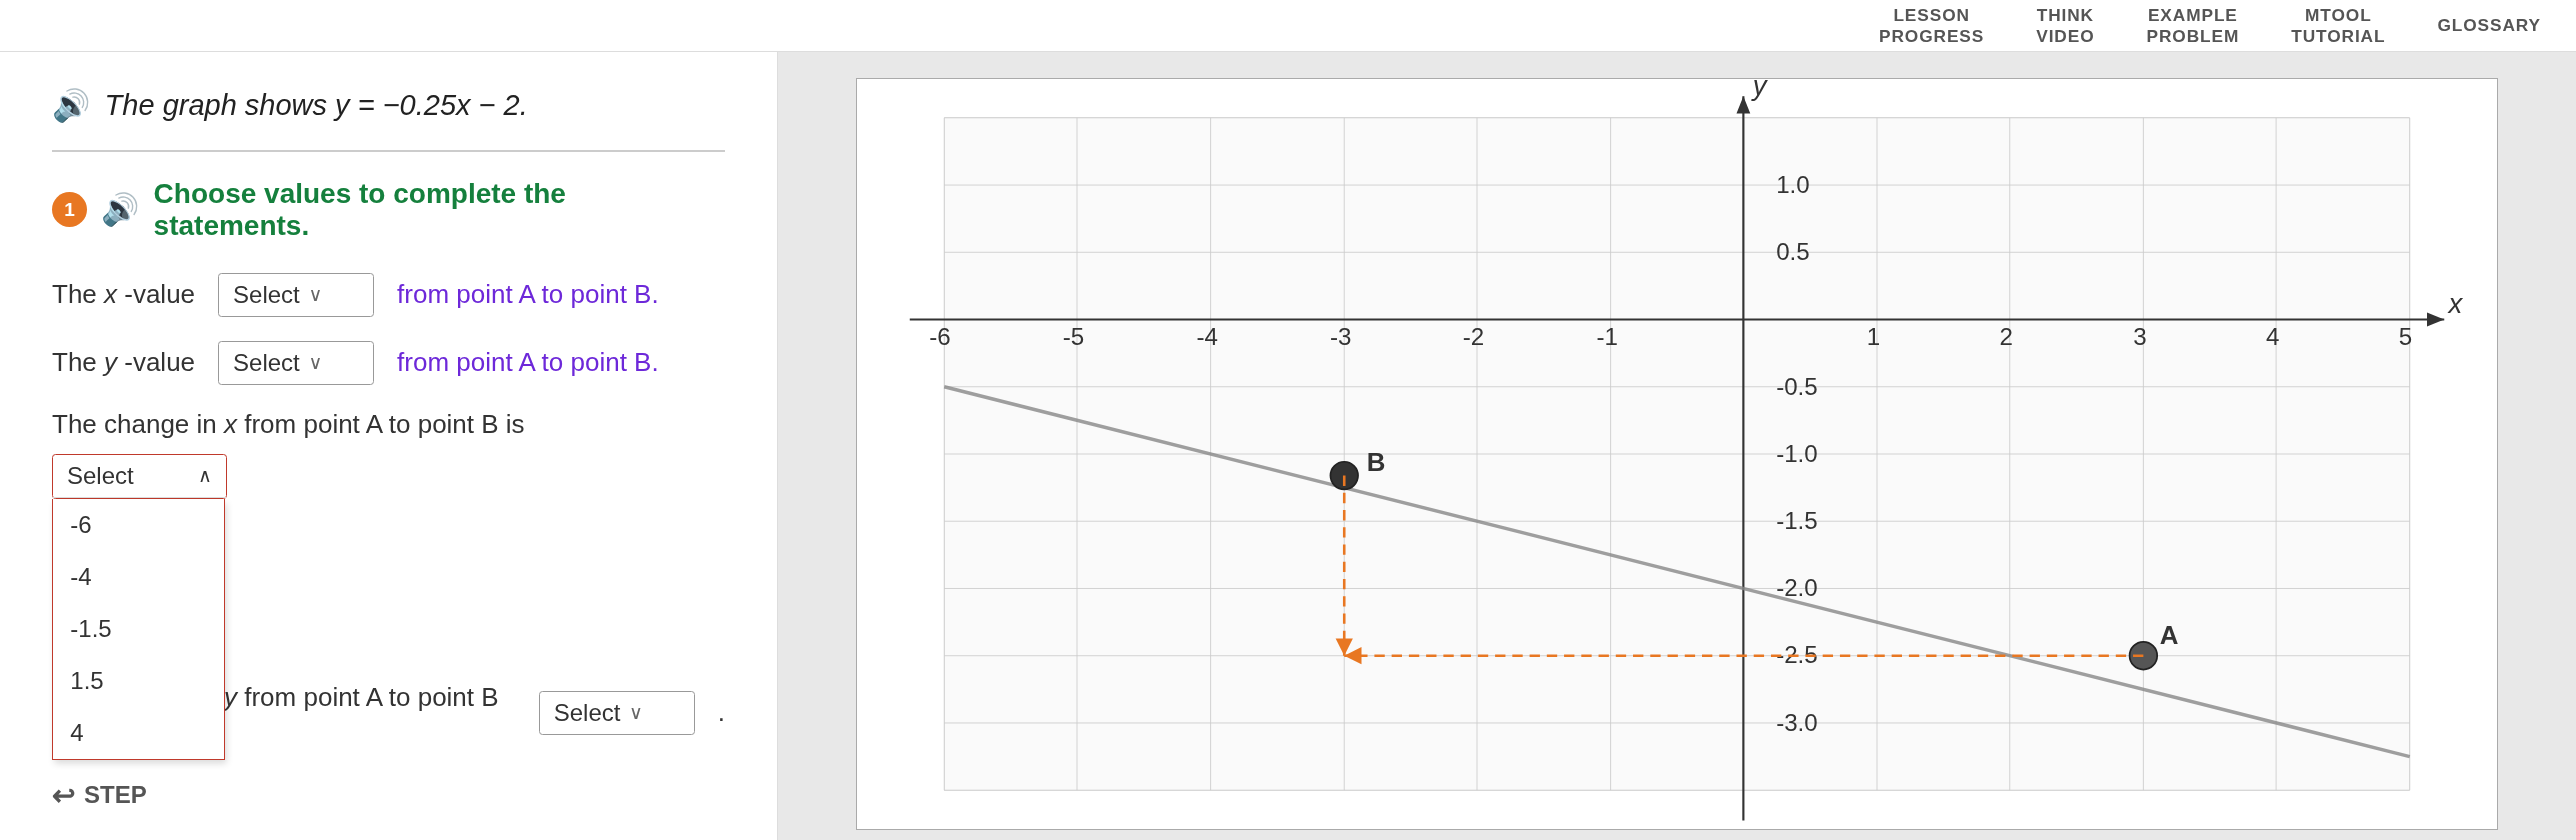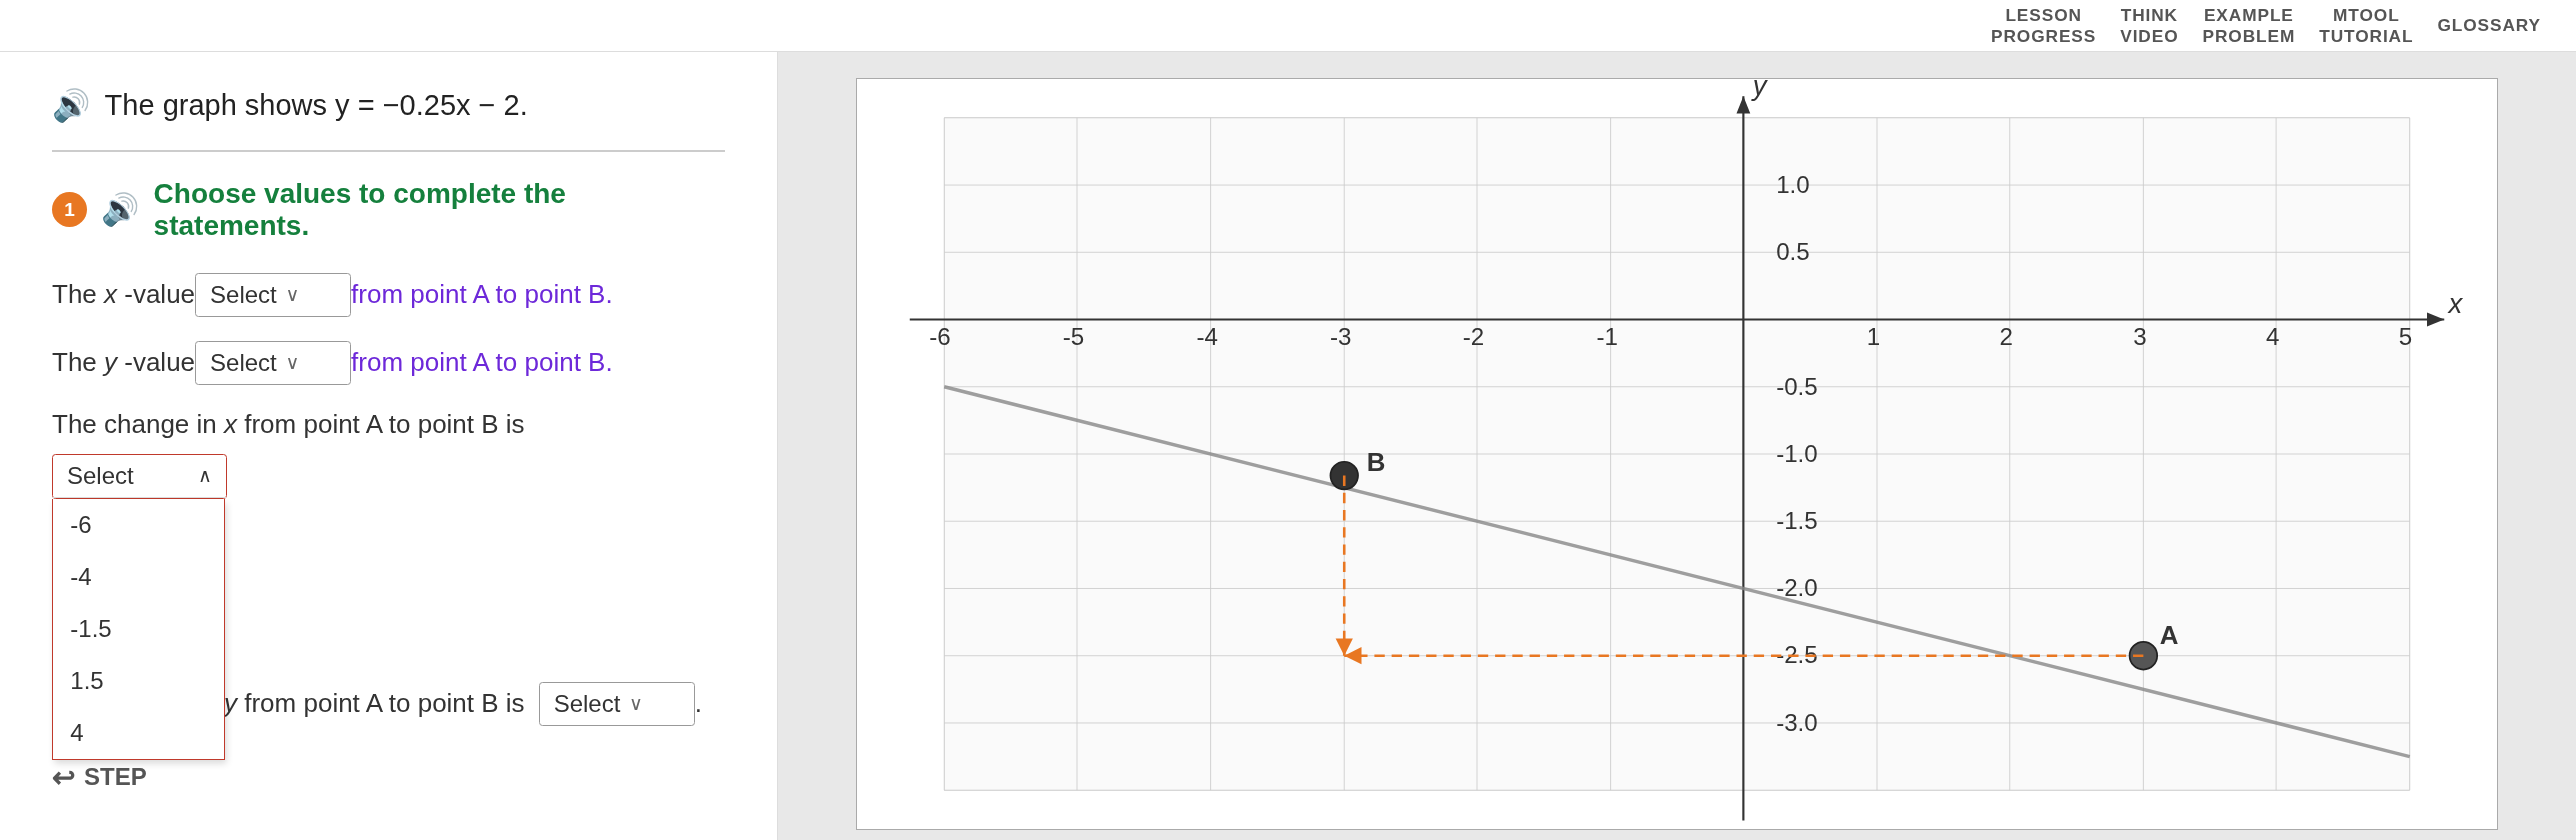--- a/index.html
+++ b/index.html
@@ -14,21 +14,21 @@
     }
 
     
     .top-nav {
       display: flex;
       justify-content: flex-end;
       align-items: center;
       background: #fff;
       padding: 7px 35px;
       border-bottom: 0.9px solid #ddd;
-      gap: 24px;
+      gap: 52px;
       height: 52px;
     }
     .nav-item {
       display: flex;
       flex-direction: column;
       align-items: center;
       font-size: 19px;
       font-weight: bold;
       color: #555;
       cursor: pointer;
@@ -62,20 +62,21 @@
       gap: 14px;
       margin-bottom: 26px;
     }
     .audio-icon {
       font-size: 31px;
       color: #333;
     }
     .equation-text {
       font-size: 29px;
       color: #222;
+      font-style: italic;
     }
 
     .divider {
       height: 1.7px;
       background: #ccc;
       margin-bottom: 26px;
     }
 
     .instructions {
       display: flex;
@@ -101,21 +102,21 @@
       font-weight: bold;
       color: #15803d;
     }
 
     .statement-row {
       display: flex;
       align-items: center;
       margin-bottom: 24px;
       font-size: 26px;
       color: #333;
-      gap: 0;
+      gap: 23px;
     }
     .statement-label {
       min-width: 138px;
     }
 
     .select-dropdown {
       position: relative;
       display: inline-flex;
       align-items: center;
       border: 1.7px solid #999;

